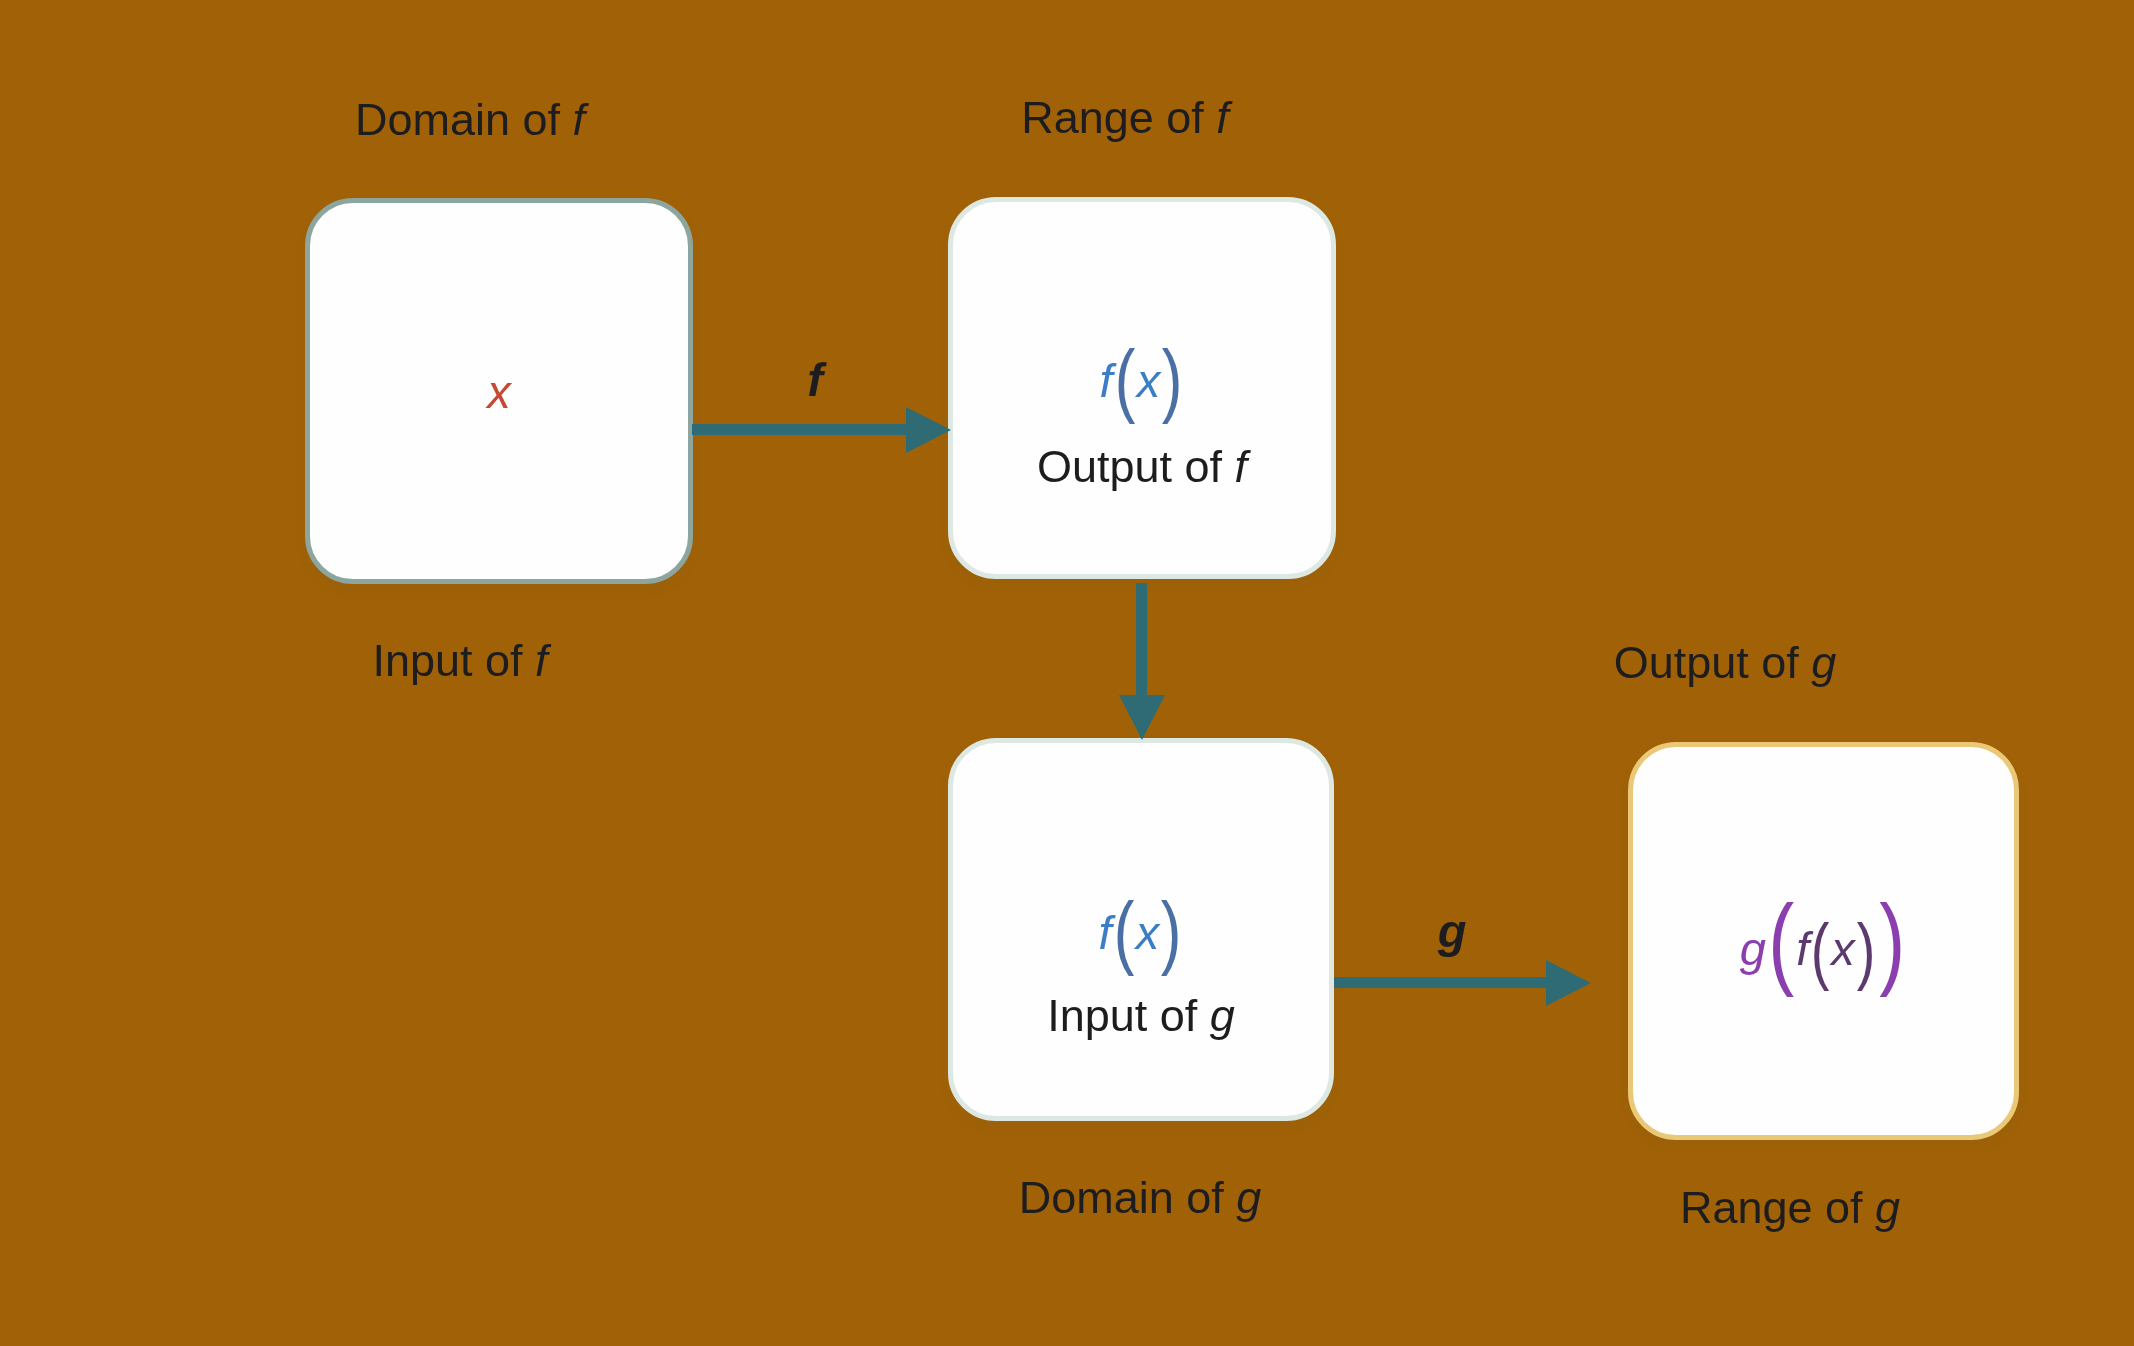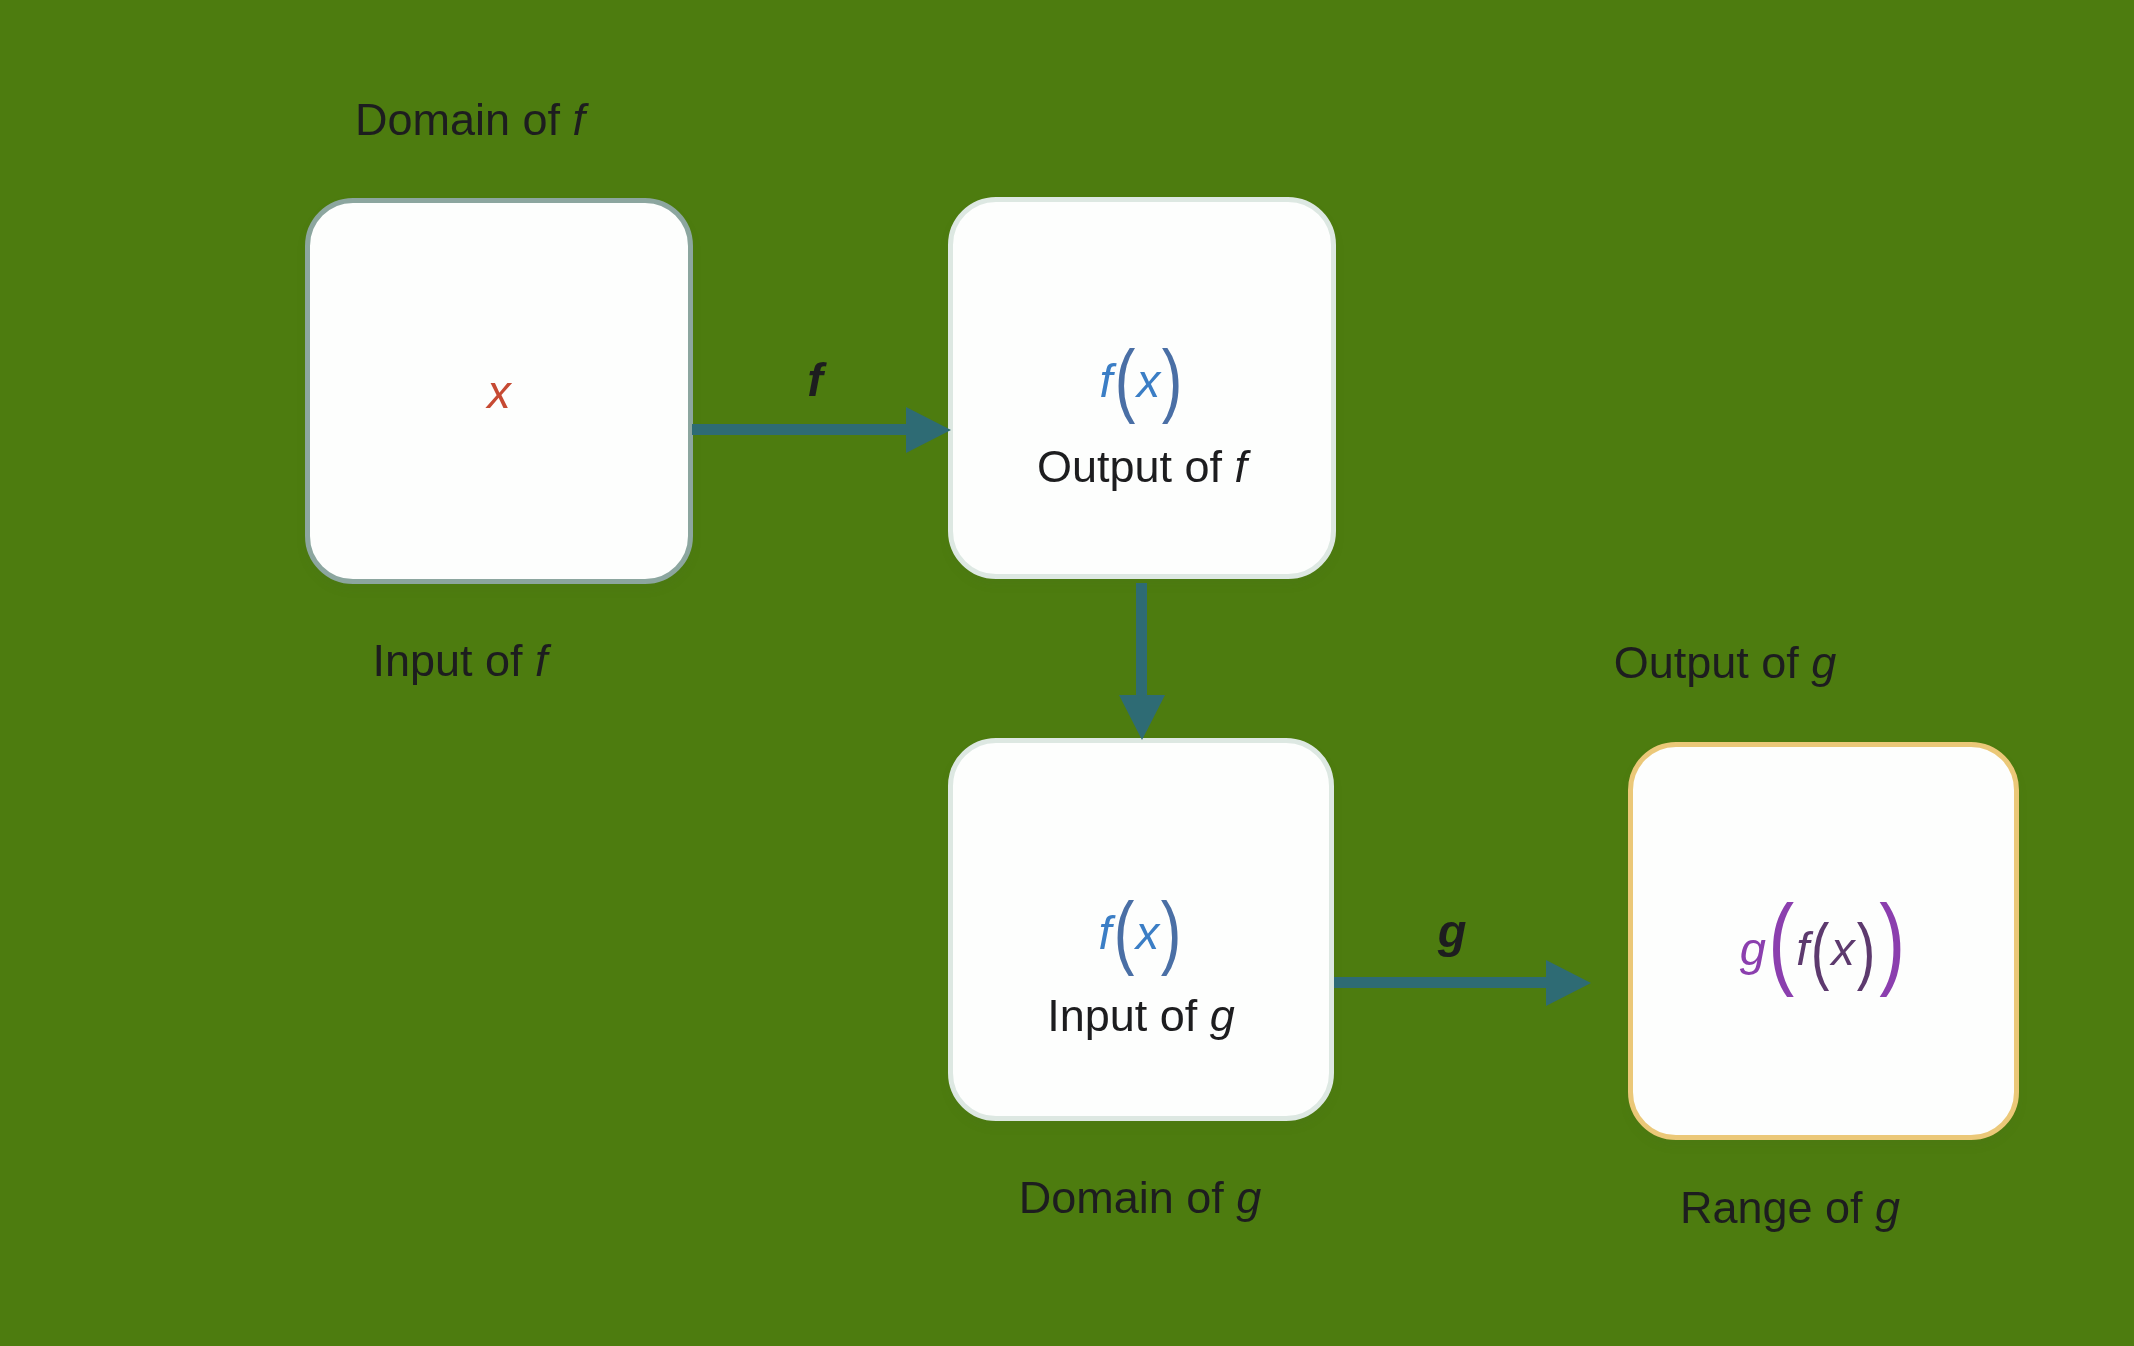--- a/index.html
+++ b/index.html
@@ -1,19 +1,19 @@
 <!DOCTYPE html>
 <html><head>
 <meta charset="utf-8">
 <style>
   html,body{margin:0;padding:0;background:#ffffff;}
   .canvas{
     position:relative;
     width:2134px;height:1346px;
-    background:#4d7c0f;
+    background:#a16207;
     font-family:"Liberation Sans","DejaVu Sans",sans-serif;
     color:#1d1d1f;
     overflow:hidden;
   }
   
   .box{
     position:absolute;
     background:#fdfefd;
     border:5px solid #ccc;
     border-radius:48px;
@@ -84,20 +84,21 @@
   .arrow-f-lbl{left:765px;top:352px;}
   .arrow-g-lbl{left:1402px;top:903px;}
 </style>
 </head>
 <body>
 
 <div class="canvas">
 
   <div class="lbl lbl-domain-f" style="color: rgb(29, 29, 31);"><span>Domain of </span><span class="mi">f</span></div>
 
+  <div class="lbl lbl-range-f" style="color: rgb(29, 29, 31);"><span>Range of </span><span class="mi">f</span></div>
 
   <div class="lbl lbl-input-f" style="color: rgb(29, 29, 31);"><span>Input of </span><span class="mi">f</span></div>
 
   <div class="lbl lbl-output-g" style="color: rgb(29, 29, 31);"><span>Output of </span><span class="mi">g</span></div>
 
   <div class="lbl lbl-domain-g" style="color: rgb(29, 29, 31);"><span>Domain of </span><span class="mi">g</span></div>
 
   <div class="lbl lbl-range-g" style="color: rgb(29, 29, 31);"><span>Range of </span><span class="mi">g</span></div>
 
   <div class="box box-domain-f" style="border-color: rgb(140, 166, 159);">

